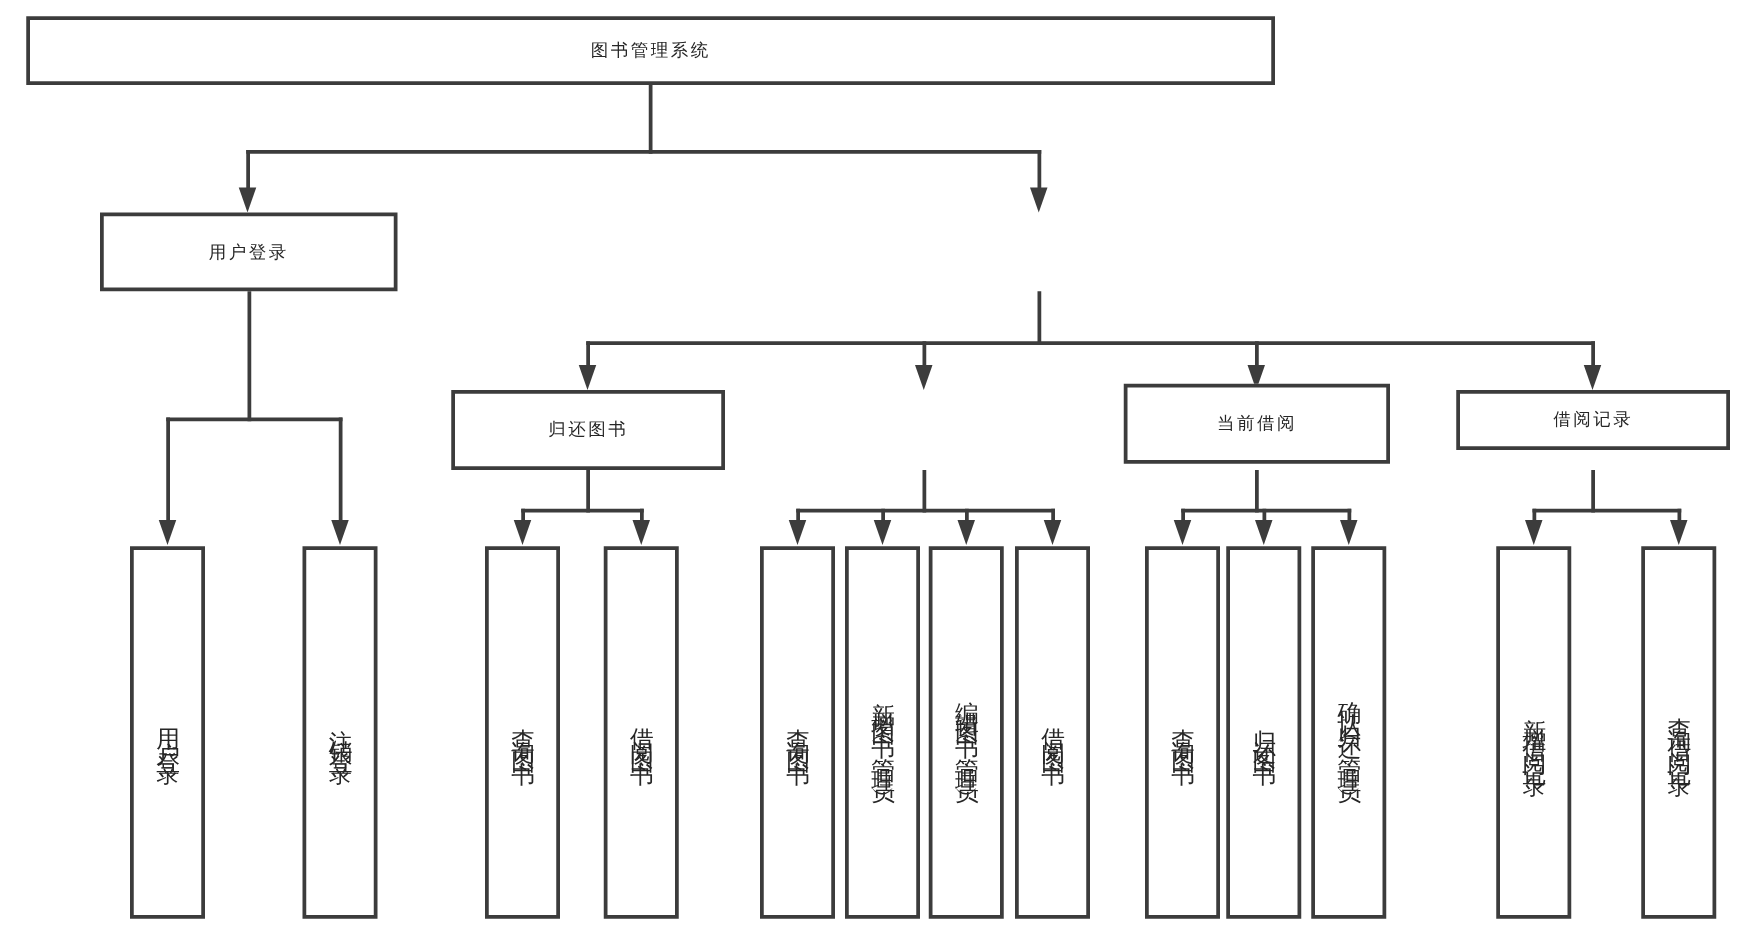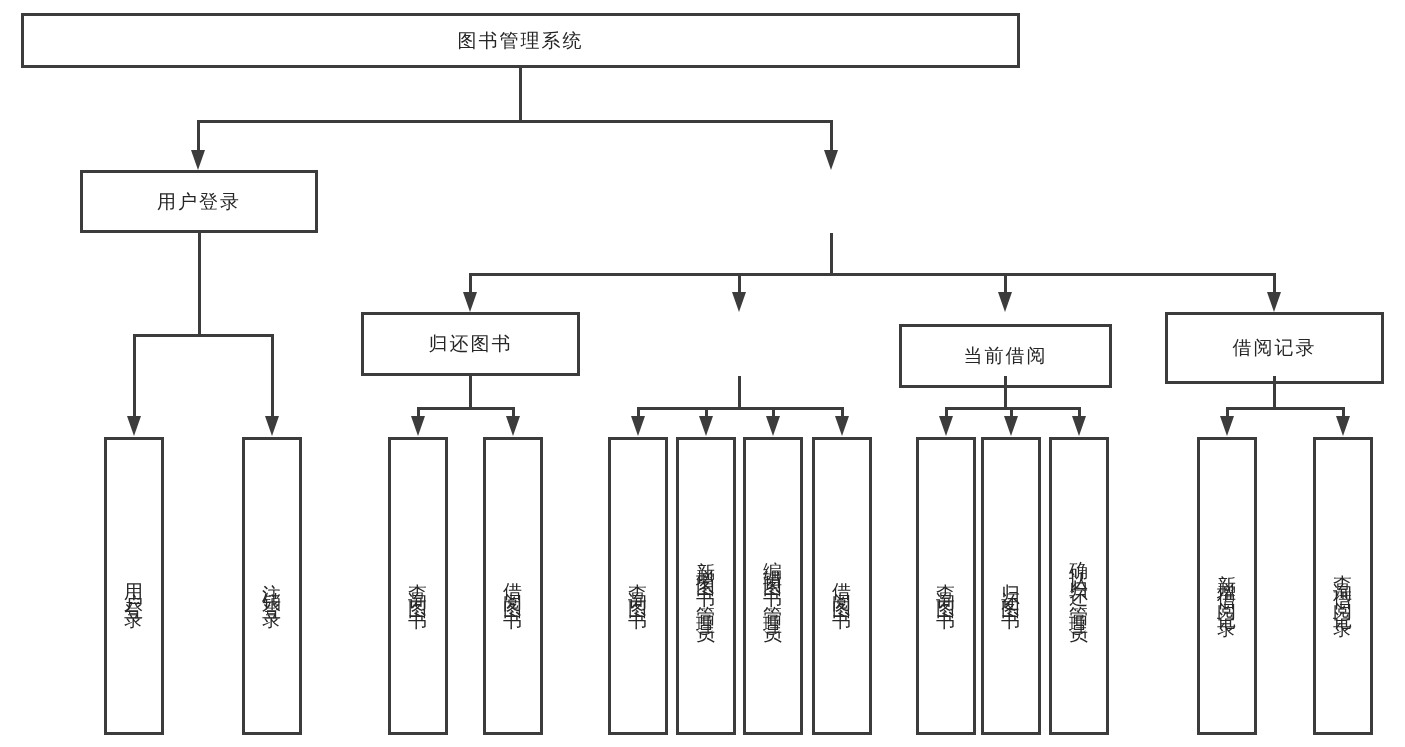--- a/index.html
+++ b/index.html
@@ -11,21 +11,21 @@
     overflow:hidden;
   }
   .box{
     position:absolute;
     box-sizing:border-box;
     border:3px solid #3c3c3c;
     background:#ffffff;
     display:flex;align-items:center;justify-content:center;
     color:#262626;
   }
-  .box.h{font-size:19px;letter-spacing:2px;}
+  .box.h{font-size:14px;letter-spacing:2px;}
   .box.v{
     font-size:19px;
     writing-mode:vertical-rl;
     text-orientation:mixed;
     letter-spacing:9px;
     line-height:1;
   }
   .vline,.hline{position:absolute;background:#3c3c3c;}
   .vline{width:3px;}
   .hline{height:3px;}
@@ -73,22 +73,22 @@
   <div class="vline" style="left:469px;top:273px;height:21px"></div>
   <div class="tri" style="left:463px;top:292px"></div>
   <div class="vline" style="left:738px;top:273px;height:21px"></div>
   <div class="tri" style="left:732px;top:292px"></div>
   <div class="vline" style="left:1004px;top:273px;height:21px"></div>
   <div class="tri" style="left:998px;top:292px"></div>
   <div class="vline" style="left:1273px;top:273px;height:21px"></div>
   <div class="tri" style="left:1267px;top:292px"></div>
 
   <div class="box h" style="left:361px;top:312px;width:219px;height:64px">归还图书</div>
-  <div class="box h" style="left:899px;top:324px;width:213px;height:64px">当前借阅</div>
-  <div class="box h" style="left:1165px;top:312px;width:219px;height:72px">借阅记录</div>
+  <div class="box h" style="left:899px;top:307px;width:213px;height:64px">当前借阅</div>
+  <div class="box h" style="left:1165px;top:312px;width:219px;height:48px">借阅记录</div>
 
   <div class="vline" style="left:469px;top:376px;height:34px"></div>
   <div class="hline" style="left:417px;top:407px;width:98px"></div>
   <div class="vline" style="left:417px;top:407px;height:12px"></div>
   <div class="tri" style="left:411px;top:416px"></div>
   <div class="vline" style="left:512px;top:407px;height:12px"></div>
   <div class="tri" style="left:506px;top:416px"></div>
 
   <div class="vline" style="left:738px;top:376px;height:34px"></div>
   <div class="hline" style="left:637px;top:407px;width:207px"></div>

